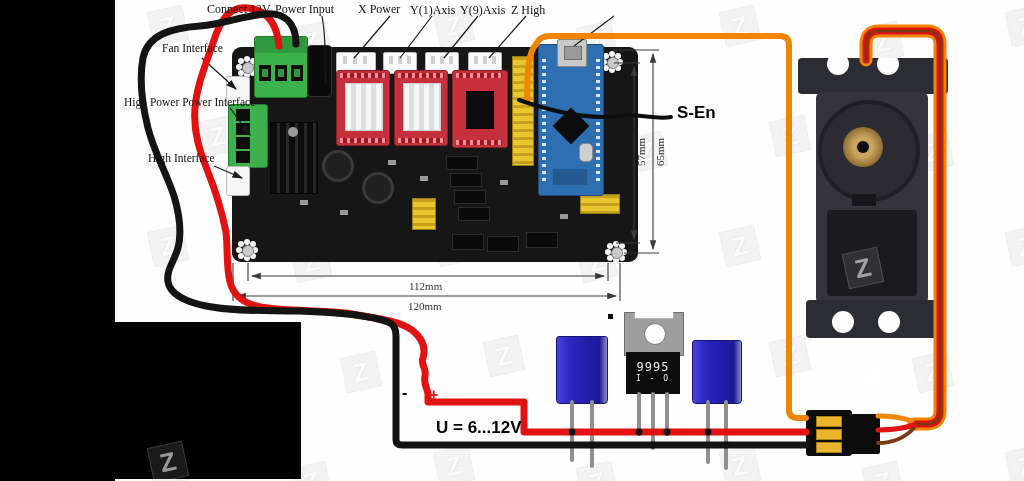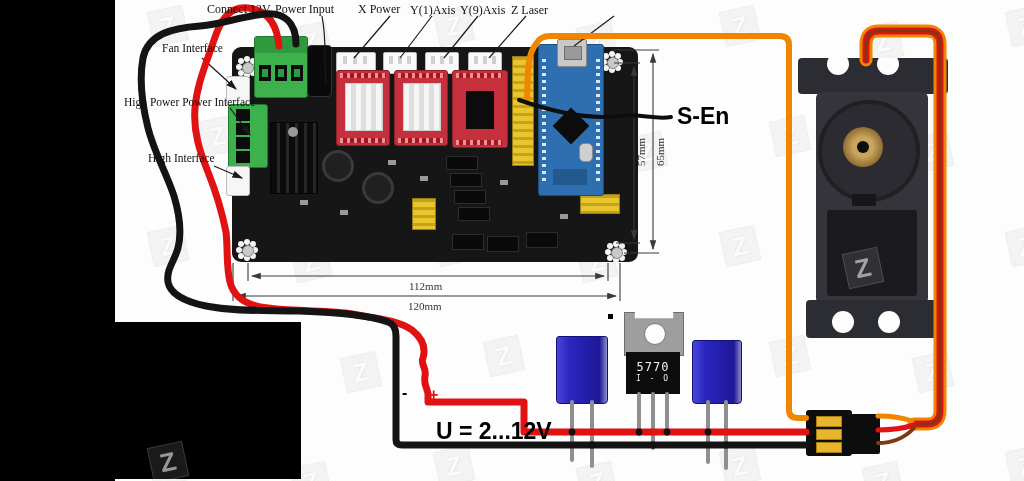--- a/index.html
+++ b/index.html
@@ -2,21 +2,21 @@
 <html><head>
 <meta charset="utf-8">
 <style>
   html,body{margin:0;padding:0;background:#888;}
   .stage{position:relative;width:1024px;height:481px;background:#fdfdfd;overflow:hidden;
          font-family:"Liberation Serif",serif;}
   .abs{position:absolute;}
   .lbl{position:absolute;color:#111;font-size:12px;white-space:nowrap;letter-spacing:0px;}
   .lbl-sm{font-size:11.5px;}
   .bold-ann{position:absolute;color:#000;font-family:"Liberation Sans",sans-serif;
-            font-weight:bold;font-size:23px;white-space:nowrap;}
+            font-weight:bold;font-size:17px;white-space:nowrap;}
   .dim{position:absolute;color:#333;font-size:11px;white-space:nowrap;}
   .rot{transform:rotate(-90deg);transform-origin:center;}
   .blackzone{position:absolute;background:#000;}
   .wm{position:absolute;width:34px;height:34px;background:#ececec;border:1px solid #e2e2e2;
       transform:rotate(-12deg);display:flex;align-items:center;justify-content:center;
       font-family:"Liberation Sans",sans-serif;font-weight:bold;font-size:26px;color:#fbfbfb;
       text-shadow:0 0 1px #d7d7d7,1px 1px 0 #dedede,-1px -1px 0 #dedede;}
   .wm-over{background:rgba(255,255,255,.10);border-color:rgba(255,255,255,.15);
       color:rgba(255,255,255,.55);text-shadow:none;}
   
@@ -222,21 +222,21 @@
     <div class="fhole" style="left:72px;top:11px;"></div>
   </div>
 
   <div class="cap-el" style="left:556px;top:336px;width:50px;height:66px;"></div>
   <div class="cap-el" style="left:692px;top:340px;width:48px;height:62px;"></div>
 
   <div class="abs" style="left:624px;top:312px;width:58px;height:42px;background:#9e9e9e;border:1px solid #6e6e6e;clip-path:polygon(0 0,18% 0,18% 14%,82% 14%,82% 0,100% 0,100% 100%,0 100%);">
     <div class="abs" style="left:19px;top:10px;width:20px;height:20px;border-radius:50%;background:#fdfdfd;border:1px solid #7a7a7a;"></div>
   </div>
   <div class="abs" style="left:626px;top:352px;width:54px;height:42px;background:#0c0c0c;color:#f0f0f0;font-family:'DejaVu Sans Mono',monospace;text-align:center;">
-    <div style="font-size:12px;letter-spacing:1px;margin-top:8px;">5770</div>
+    <div style="font-size:12px;letter-spacing:1px;margin-top:8px;">9995</div>
     <div style="font-size:8px;letter-spacing:2px;">I - O</div>
   </div>
 
   <div class="abs" style="left:806px;top:410px;width:46px;height:46px;background:#0d0d0d;border-radius:3px;">
     <div class="goldpin" style="top:6px;"></div>
     <div class="goldpin" style="top:19px;"></div>
     <div class="goldpin" style="top:32px;"></div>
   </div>
   <div class="abs" style="left:850px;top:414px;width:30px;height:40px;background:#0d0d0d;border-radius:2px;"></div>
 
@@ -309,27 +309,27 @@
       <circle cx="592" cy="445" r="3.4"></circle>
         <circle cx="653" cy="445" r="3.4"></circle>
       <circle cx="726" cy="445" r="3.4"></circle>
     </g>
   </svg>
 
   <div class="lbl" style="left:207px;top:2px;">Connect 12V, Power Input</div>
   <div class="lbl" style="left:358px;top:2px;">X Power</div>
   <div class="lbl" style="left:410px;top:3px;">Y(1)Axis</div>
   <div class="lbl" style="left:460px;top:3px;">Y(9)Axis</div>
-  <div class="lbl" style="left:511px;top:3px;">Z Laser</div>
+  <div class="lbl" style="left:511px;top:3px;">Z High</div>
   <div class="lbl lbl-sm" style="left:162px;top:42px;">Fan Interface</div>
   <div class="lbl lbl-sm" style="left:124px;top:96px;">High Power Power Interface</div>
   <div class="lbl lbl-sm" style="left:148px;top:152px;">High Interface</div>
 
   <div class="bold-ann" style="left:677px;top:103px;">S-En</div>
-  <div class="bold-ann" style="left:436px;top:418px;">U = 2...12V</div>
+  <div class="bold-ann" style="left:436px;top:418px;">U = 6...12V</div>
   <div class="bold-ann" style="left:429px;top:386px;color:#e01212;font-size:16px;">+</div>
   <div class="bold-ann" style="left:402px;top:384px;font-size:16px;">-</div>
 
   <div class="dim" style="left:409px;top:280px;">112mm</div>
   <div class="dim" style="left:408px;top:300px;">120mm</div>
   <div class="dim rot" style="left:627px;top:146px;">57mm</div>
   <div class="dim rot" style="left:646px;top:146px;">65mm</div>
 
   <div class="wm wm-over" style="left:845px;top:250px;">
       <span>Z</span>

